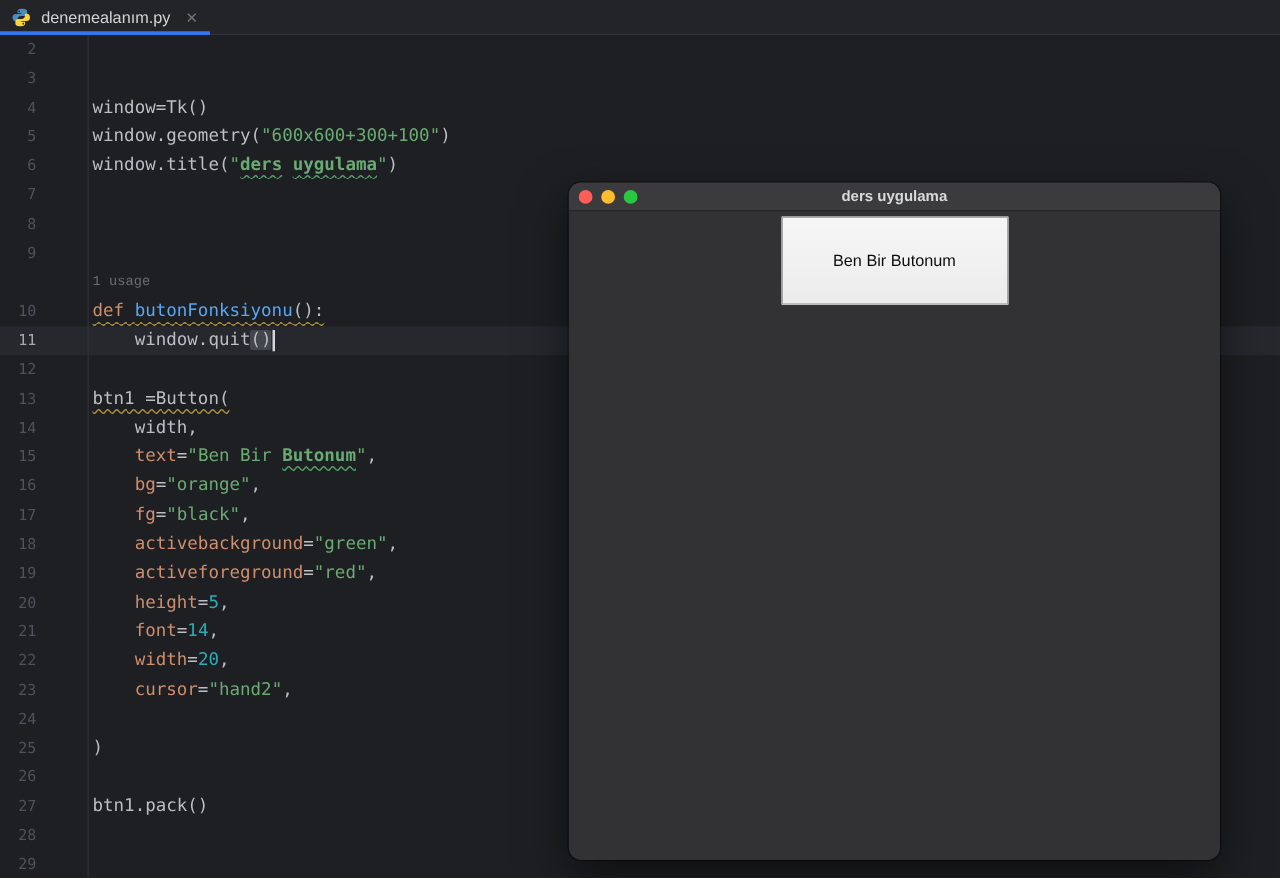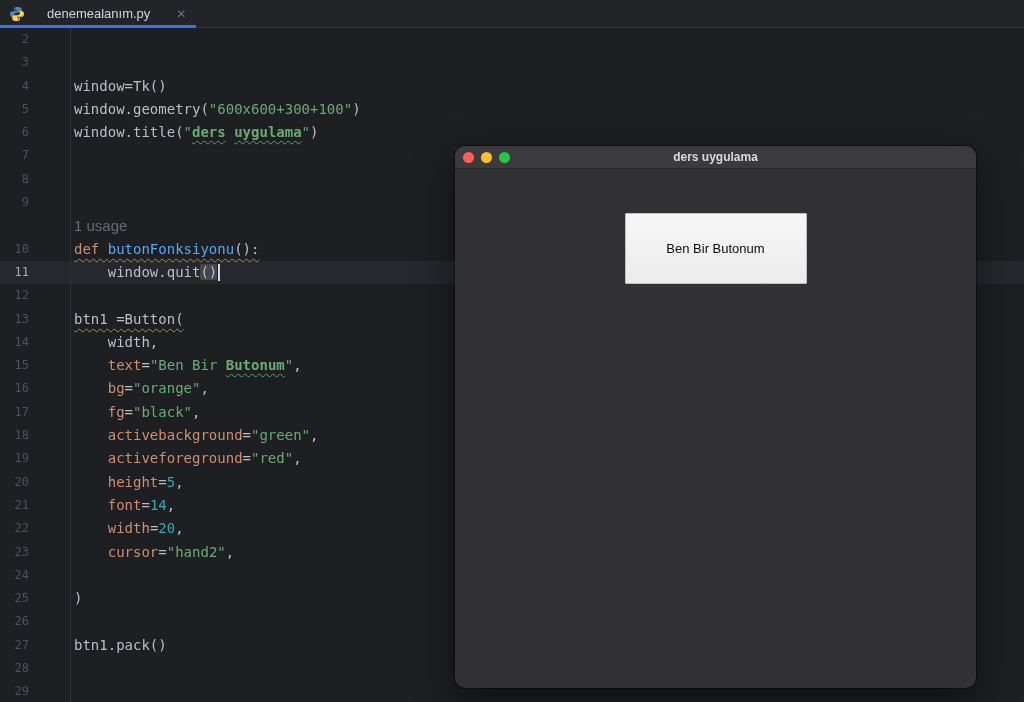--- a/index.html
+++ b/index.html
@@ -14,49 +14,49 @@
     --button-bg-bottom:#ECECEC; --button-border:#BFBFBF; --button-text:#0B0B0B;
     --title-text:#D8D9DA;
   }
   *{margin:0;padding:0;box-sizing:border-box;}
   html,body{width:1024px;height:702px;overflow:hidden;}
   body{background:var(--editor-bg);font-family:"DejaVu Sans Mono",monospace;position:relative;}
 
   
   .tabbar{position:absolute;top:0;left:0;right:0;height:28px;background:var(--tabbar-bg);
     border-bottom:1px solid var(--tabbar-border);display:flex;align-items:stretch;}
-  .tab{position:relative;display:flex;align-items:center;gap:22px;padding:0 10px 0 9px;}
+  .tab{position:relative;display:flex;align-items:center;gap:8px;padding:0 10px 0 9px;}
   .tab .ico{width:16px;height:16px;display:flex;align-items:center;}
   .tab .lbl{font:13px "Liberation Sans",sans-serif;color:var(--tab-text);white-space:nowrap;}
   .tab .cls{font:12px "Liberation Sans",sans-serif;color:var(--close-icon);margin-left:4px;cursor:pointer;}
   .tab::after{content:"";position:absolute;left:0;right:0;bottom:-1px;height:3px;background:var(--tab-underline);}
 
   
   .editor{position:absolute;top:28px;left:0;right:0;bottom:0;overflow:hidden;}
   .row{display:flex;height:23.3px;align-items:center;}
   .row.active{background:var(--active-line-bg);}
   .gut{flex:0 0 71px;width:71px;height:100%;text-align:right;padding-right:41px;
     border-right:1px solid var(--gutter-border);color:var(--line-number);
     font-size:12px;line-height:23.3px;}
   .row.active .gut{color:var(--line-number-active);}
   .code{white-space:pre;padding-left:3px;font-size:14px;line-height:23.3px;color:var(--plain);}
   .pl{color:var(--plain);} .kw{color:var(--keyword);} .str{color:var(--string);}
   .num{color:var(--number);} .prm{color:var(--parameter);margin-top:12px;} .fn{color:var(--function-name);}
-  .hint{color:var(--hint);font-family:Liberation Sans, sans-serif;font-size:15px;}
+  .hint{color:var(--hint);font-family:Liberation Mono, monospace;font-size:11px;}
   .wsq{text-decoration:underline;text-decoration-style:wavy;text-decoration-color:var(--warn-squiggle);
     text-decoration-thickness:1px;text-underline-offset:4px;text-decoration-skip-ink:none;}
   .tsq{text-decoration:underline;text-decoration-style:wavy;text-decoration-color:var(--typo-squiggle);
     text-decoration-thickness:1px;text-underline-offset:3px;text-decoration-skip-ink:none;font-weight:bold;}
   .pbox{background:var(--paren-box-bg);border-radius:2px;}
   .caret{display:inline-block;width:2px;height:17px;background:var(--caret);vertical-align:middle;margin-left:1px;}
 
   
   .tkwin{position:absolute;left:455px;top:146px;width:521px;height:542px;border-radius:10px;
     background:var(--win-body);overflow:hidden;z-index:10;display:flex;flex-direction:column;
-    box-shadow:0 14px 38px rgba(0,0,0,.5),0 0 0 1px rgba(0,0,0,.4);gap:40px;}
+    box-shadow:0 14px 38px rgba(0,0,0,.5),0 0 0 1px rgba(0,0,0,.4);}
   .titlebar{height:23px;flex:0 0 23px;background:var(--win-titlebar);position:relative;
     display:flex;align-items:center;justify-content:center;border-bottom:1px solid rgba(0,0,0,.35);}
   .lights{position:absolute;left:8px;top:0;height:100%;display:flex;align-items:center;gap:7px;}
   .light{width:11px;height:11px;border-radius:50%;cursor:pointer;}
   .light.red{background:var(--traffic-red);} .light.yellow{background:var(--traffic-yellow);}
   .light.green{background:var(--traffic-green);}
   .wintitle{font:bold 12px "Liberation Sans",sans-serif;color:var(--title-text);}
   .winbody{flex:1;display:flex;flex-direction:column;align-items:center;}
   .tkbtn{margin-top:4px;width:182px;height:71px;border:1px solid var(--button-border);
     background:linear-gradient(180deg,var(--button-bg-top),var(--button-bg-bottom));

